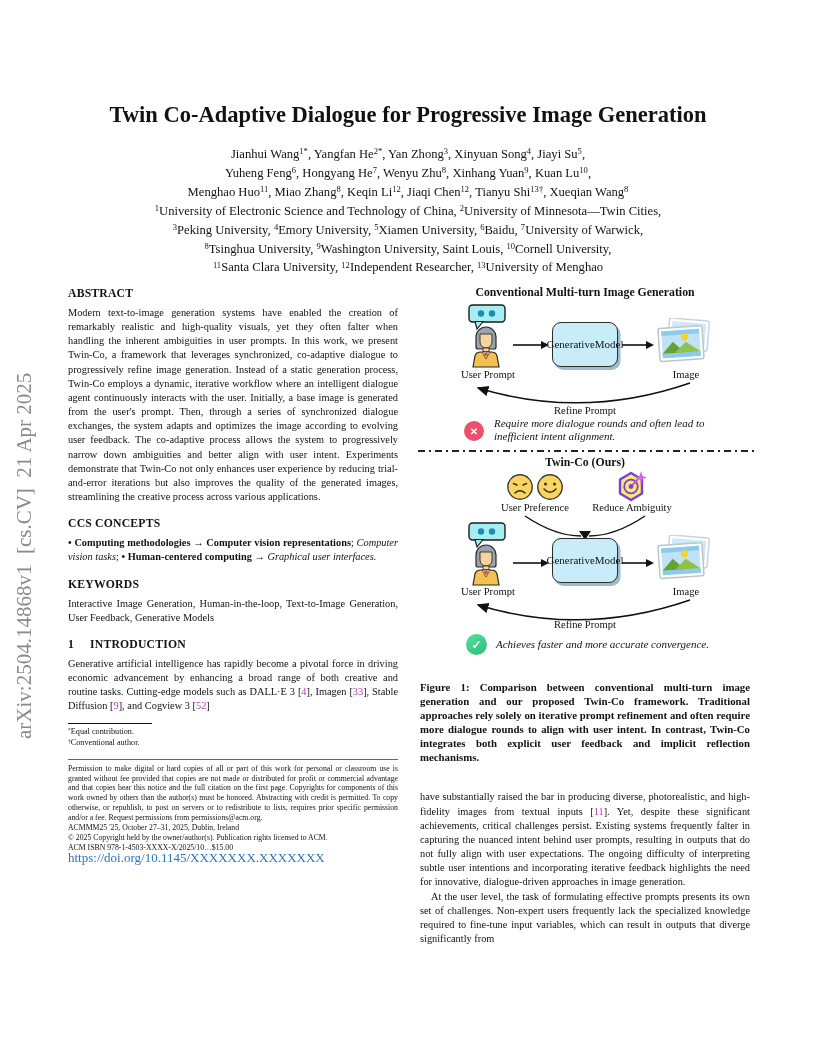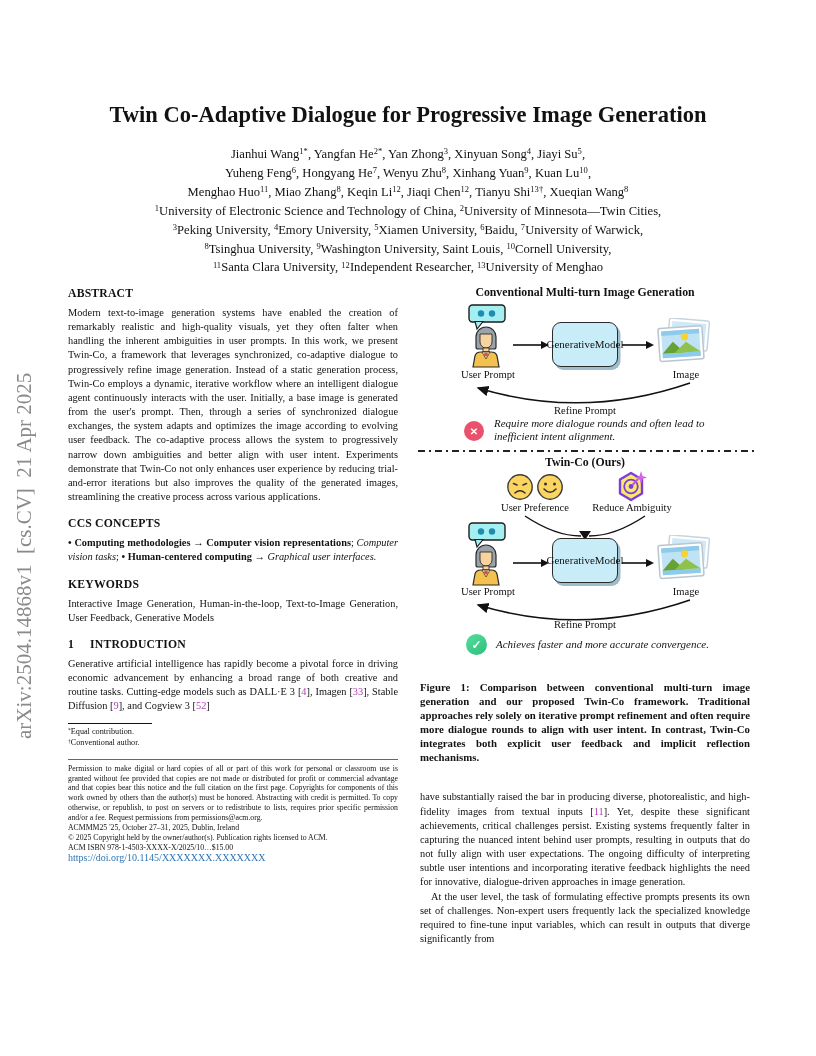--- a/index.html
+++ b/index.html
@@ -29,21 +29,21 @@
   .seg-sup { font-size:68%; position:relative; top:-0.42em; }
   .seg-b { font-weight:700; }
   .seg-i { font-style:italic; }
   .seg-cite { color:#B43DB9; }
 
   .fnrule { width:84px; border-top:1px solid #111; margin-top:10px; margin-bottom:3px; }
   .fn { font-size:8.2px; line-height:10.6px; }
   .permrule { border-top:1px solid #666; margin-top:10px; margin-bottom:4px; }
   .perm { font-size:7.75px; line-height:9.9px; }
   .it { }
-  .doi { color:#2E74B5; display:block; font-size:10px; line-height:9.9px; text-decoration:none; cursor:pointer; }
+  .doi { color:#2E74B5; display:block; font-size:13px; line-height:9.9px; text-decoration:none; cursor:pointer; }
 
   .caption { font-size:10.8px; line-height:13.9px; font-weight:700; margin-top:18px; text-align:justify; }
   .p-cont1 { margin-top:26px; }
 
   
   .figure { position:relative; width:330px; height:378px; }
   .abs { position:absolute; }
   .fig-title { position:absolute; width:100%; text-align:center; font-weight:700; font-size:11.8px; }
   .fig-label { position:absolute; font-size:10.6px; text-align:center; }
   .model-box { position:absolute; width:66px; height:45px; background:#C9EDF8;

